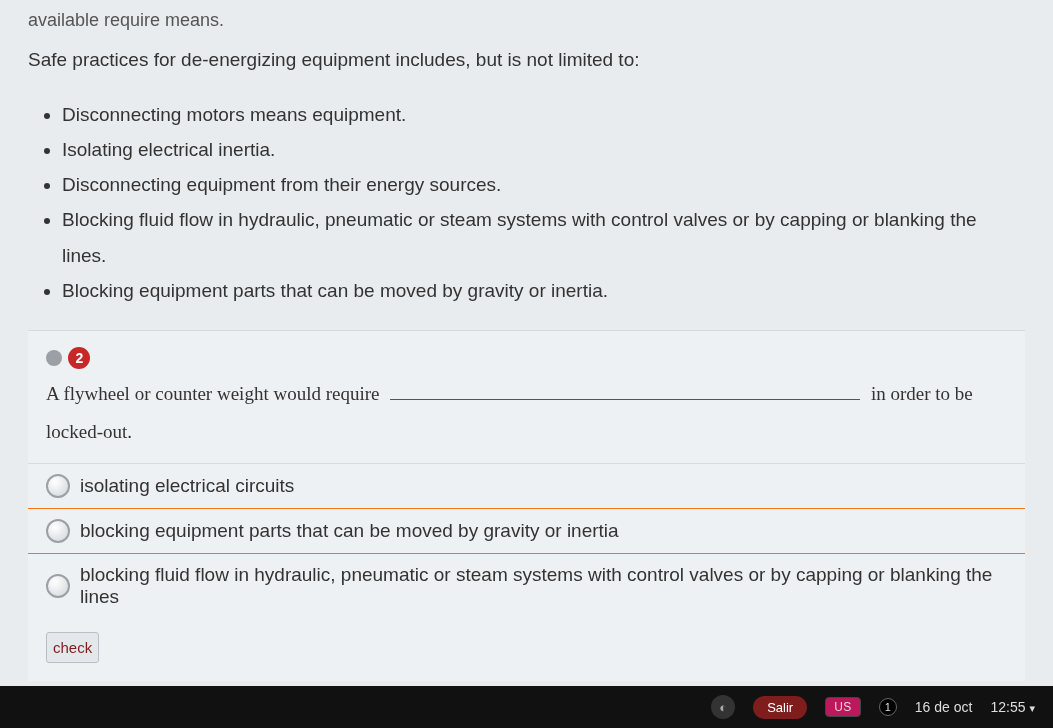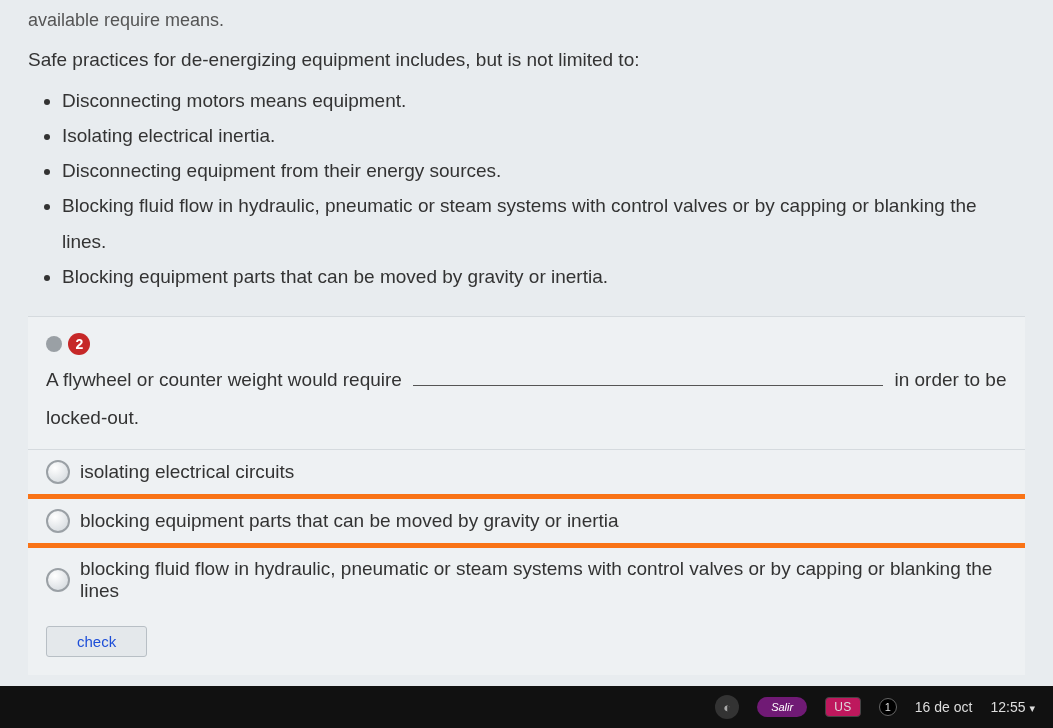--- a/index.html
+++ b/index.html
@@ -14,21 +14,21 @@
       padding: 10px 28px 0 28px;
     }
     .intro-frag {
       font-size: 18px;
       color: #555;
       margin-bottom: 18px;
     }
     .lead {
       font-size: 19px;
       color: #333;
-      margin-bottom: 12px;
+      margin-bottom: 26px;
     }
     ul.practices {
       list-style: disc;
       padding-left: 34px;
       margin-bottom: 22px;
     }
     ul.practices li {
       font-size: 19px;
       color: #333;
       line-height: 1.85;
@@ -63,82 +63,82 @@
       font-weight: bold;
       text-align: center;
       line-height: 22px;
       vertical-align: middle;
     }
     .question-row {
       font-size: 19px;
       color: #333;
       line-height: 2.0;
       padding: 0 18px 12px 18px;
+      font-family: Liberation Serif, serif;
     }
     .blank {
       display: inline-block;
       border-bottom: 1.5px solid #555;
       width: 470px;
       vertical-align: baseline;
       margin: 0 6px;
     }
     .options {
       border-top: 1px solid #d5dade;
     }
     .option {
       display: flex;
       align-items: center;
       gap: 10px;
       padding: 10px 18px;
-      border-bottom: 5px solid #f97316;
+      border-bottom: 1px solid #f97316;
       font-size: 19px;
       color: #333;
       cursor: pointer;
     }
     .option:last-of-type { border-bottom: none; }
     .radio {
       width: 24px; height: 24px;
       border-radius: 50%;
       border: 2px solid #9aa0a5;
       background: radial-gradient(circle at 35% 30%, #fff, #cfd5da);
       flex: 0 0 24px;
     }
     .check-wrap {
       padding: 14px 18px 18px 18px;
     }
     .check-btn {
       display: inline-block;
       border: 1px solid #b8bfc5;
       background: #e4e8eb;
-      color: #1d4ed8;
+      color: #7f1d1d;
       font-size: 15px;
-      padding: 6px 30px;
+      padding: 6px 6px;
       border-radius: 3px;
       cursor: pointer;
     }
     .taskbar {
       position: absolute;
       bottom: 0; left: 0; right: 0;
       height: 42px;
       background: #111;
       color: #ddd;
       display: flex;
       align-items: center;
       justify-content: flex-end;
       gap: 18px;
       padding: 0 18px;
       font-size: 14px;
     }
     .tb-pill {
-      background: #701a75;
+      background: #7f1d1d;
       color: #fff;
       border-radius: 16px;
       padding: 4px 14px;
-      font-size: 11px;
-      font-style: italic;
+      font-size: 13px;
     }
     .tb-us {
       background: #be185d;
       border: 1px solid #444;
       border-radius: 4px;
       padding: 2px 8px;
       font-size: 12px;
       letter-spacing: 0.5px;
     }
     .tb-badge {

